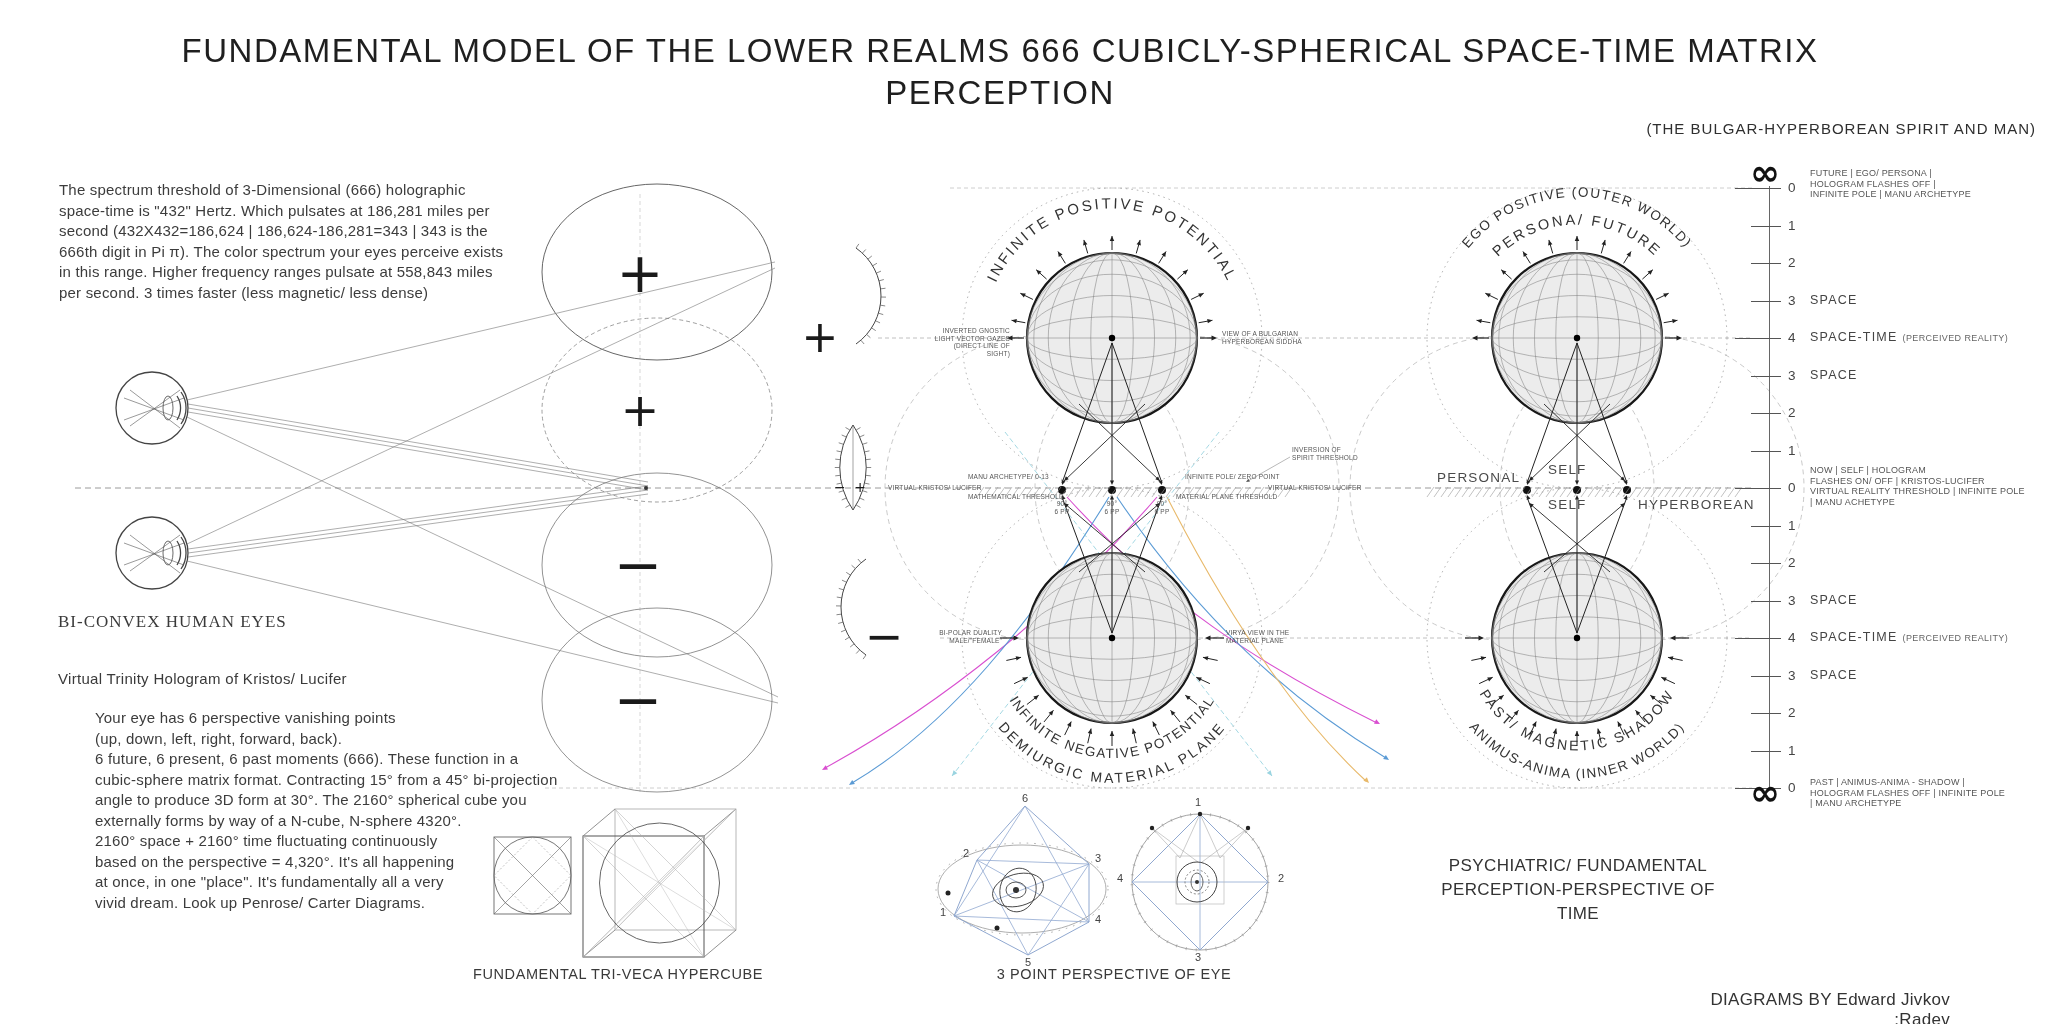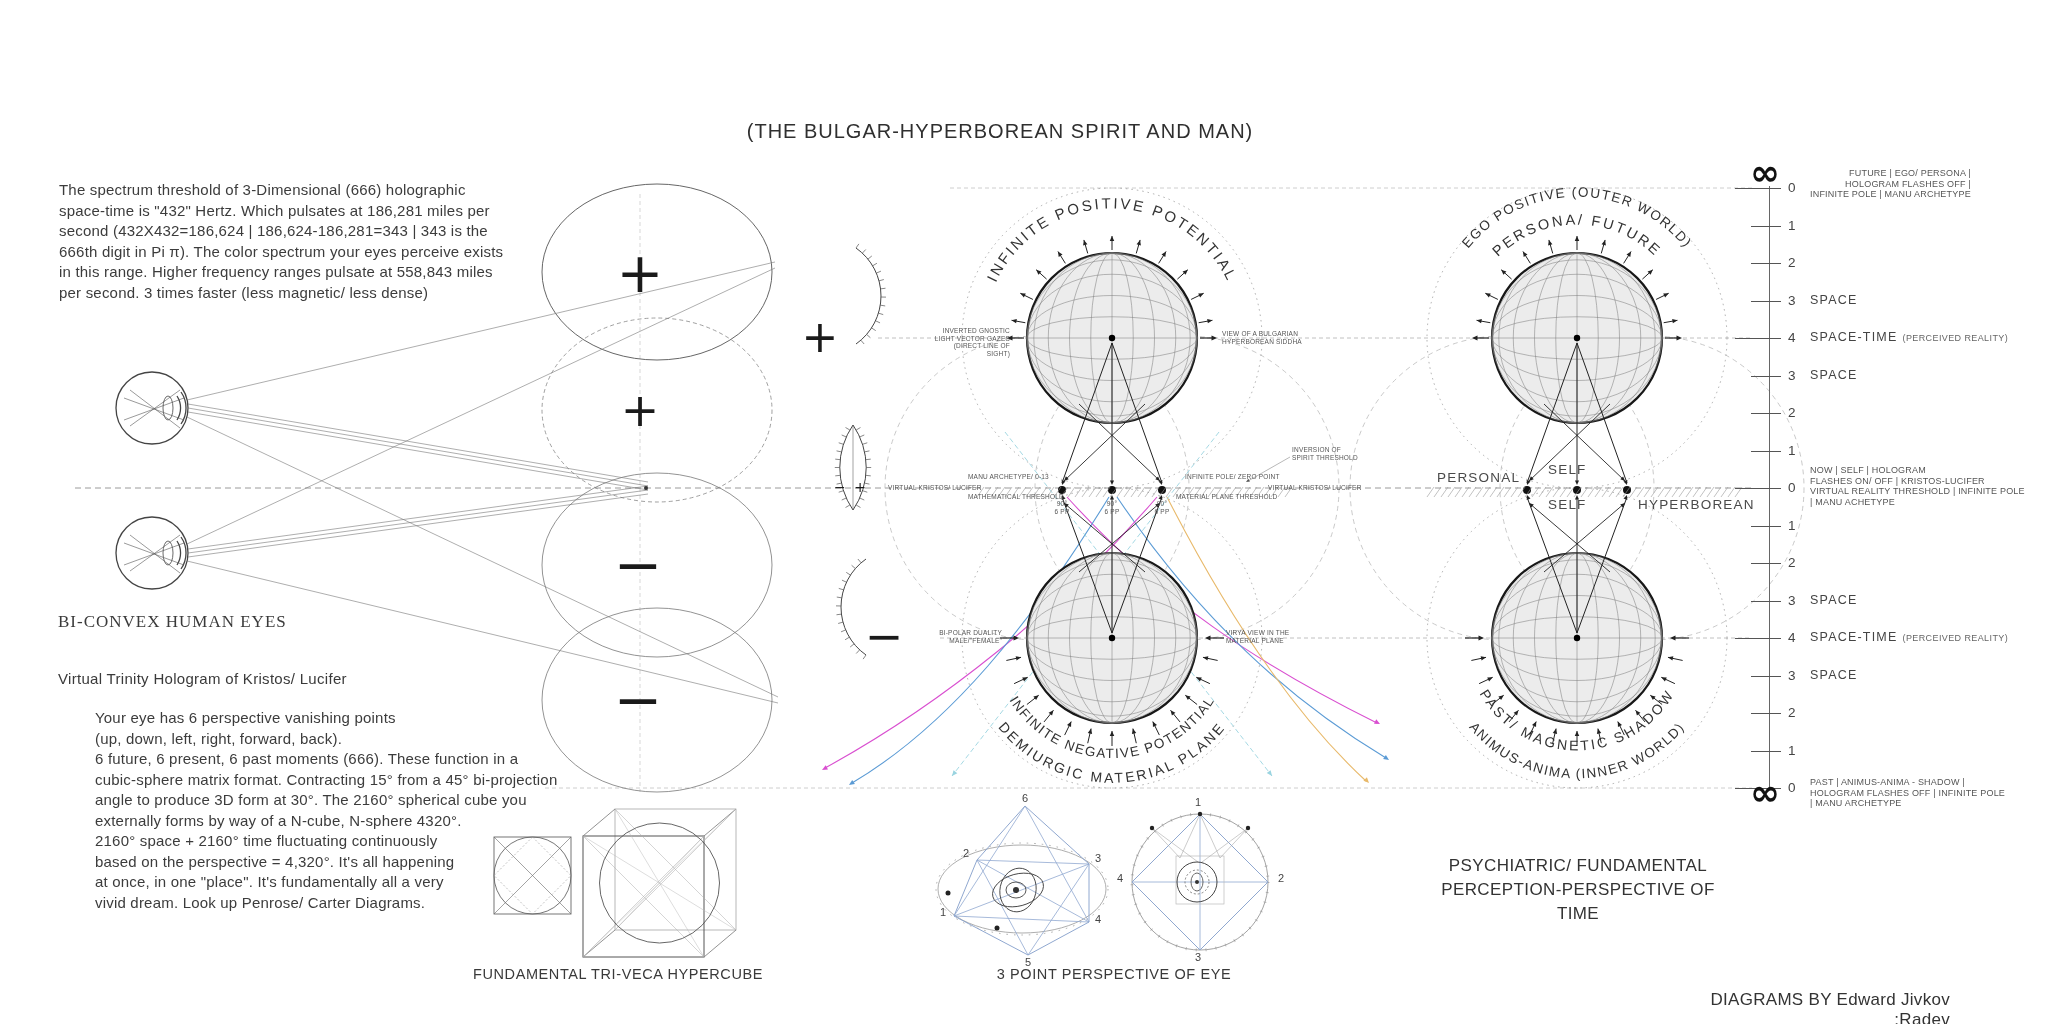--- a/index.html
+++ b/index.html
@@ -2,21 +2,21 @@
 <html><head>
 <meta charset="utf-8">
 <style>
   html,body{margin:0;padding:0;background:#fff;}
   #stage{position:relative;width:2048px;height:1024px;background:#ffffff;overflow:hidden;
          font-family:"Liberation Sans",sans-serif;color:#2b2b2b;}
   .abs{position:absolute;}
   .pre{white-space:pre-line;}
   #main-title{left:0;top:30px;width:2000px;text-align:center;font-size:33px;line-height:42px;
               letter-spacing:1.5px;color:#1f1f1f;}
-  #subtitle{left:0;top:120px;width:2000px;text-align:center;font-size:20px;letter-spacing:1px;color:#2f2f2f;}
+  #subtitle{left:0;top:120px;width:2000px;text-align:right;font-size:15px;letter-spacing:1px;color:#2f2f2f;padding-left:36px;}
   .para{font-size:15px;line-height:20.5px;color:#3c3c3c;letter-spacing:.2px;}
   .side-label{font-size:17px;letter-spacing:1px;color:#3a3a3a;}
   .med-label{font-size:15px;color:#3a3a3a;letter-spacing:.3px;}
   .tiny{font-size:6.5px;line-height:7.5px;color:#555;letter-spacing:.2px;}
   .tiny-c{text-align:center;}
   .tiny-r{text-align:right;}
   .sign{font-family:"DejaVu Sans",sans-serif;color:#1a1a1a;transform:translate(-50%,-50%);}
   .fig-num{font-size:11px;color:#444;transform:translate(-50%,-50%);}
   .mid-word{font-size:13.5px;letter-spacing:1.2px;color:#4a4a4a;}
   .caption{font-size:14.5px;letter-spacing:.6px;color:#3a3a3a;text-align:center;}
@@ -531,20 +531,22 @@
         <polygon points="1389,760 1383.0969378432712,758.925822559445 1385.85980429249,754.8873518683038" fill="#5b9bd5"></polygon>
         <polygon points="1369,783 1363.4280121865409,780.7744771835221 1366.9381255221037,777.3654038620856" fill="#e8b96a"></polygon>
         <polygon points="822,770 825.6749253939503,765.2571186659479 827.9846300424421,769.5708109331549" fill="#d94fd0"></polygon>
         <polygon points="849,785 852.1830680257376,779.9139329591986 854.9118844089473,783.9754890262931" fill="#5b9bd5"></polygon>
         <polygon points="1272,776 1266.7345046286578,773.1234467683748 1270.6274831531493,770.1590927498281" fill="#9ad4e0"></polygon>
         <polygon points="952,776 953.5378654493651,770.2004336490002 957.3450752006835,773.2741659810182" fill="#9ad4e0"></polygon>
         <polygon points="1246,482 1248.3540044690214,478.76601438472164 1249.979375613438,481.5943280547336" fill="#555"></polygon>
       </g>
   </svg>
 
+  <div id="main-title" class="abs pre">FUNDAMENTAL MODEL OF THE LOWER REALMS 666 CUBICLY-SPHERICAL SPACE-TIME MATRIX
+PERCEPTION</div>
   <div id="subtitle" class="abs">(THE BULGAR-HYPERBOREAN SPIRIT AND MAN)</div>
 
   <div class="abs para pre" style="left:59px;top:180px;width:560px;">The spectrum threshold of 3-Dimensional (666) holographic
 space-time is "432" Hertz. Which pulsates at 186,281 miles per
 second (432X432=186,624 | 186,624-186,281=343 | 343 is the
 666th digit in Pi π). The color spectrum your eyes perceive exists
 in this range. Higher frequency ranges pulsate at 558,843 miles
 per second. 3 times faster (less magnetic/ less dense)</div>
   <div class="abs side-label" style="left:58px;top:612px;font-family:Liberation Serif, serif;">BI-CONVEX HUMAN EYES</div>
   <div class="abs med-label" style="left:58px;top:670px;">Virtual Trinity Hologram of Kristos/ Lucifer</div>
@@ -668,21 +670,21 @@
         <div class="tick-line"></div>
         <span class="tick-num">1</span>
       </div>
       <div class="tick-row" style="top: 606px;">
         <div class="tick-line major"></div>
         <span class="tick-num">0</span>
       </div>
     </div>
   <div class="abs inf" style="left:1750px;top:152px;">∞</div>
   <div class="abs inf" style="left:1750px;top:772px;">∞</div>
-  <div class="abs scale-note pre" style="left:1810px;top:168px;text-align:right;">FUTURE | EGO/ PERSONA |
+  <div class="abs scale-note pre" style="left:1810px;top:168px;">FUTURE | EGO/ PERSONA |
 HOLOGRAM FLASHES OFF |
 INFINITE POLE | MANU ARCHETYPE</div>
   <div class="abs scale-note pre" style="left:1810px;top:465px;">NOW | SELF | HOLOGRAM
 FLASHES ON/ OFF | KRISTOS-LUCIFER
 VIRTUAL REALITY THRESHOLD | INFINITE POLE
 | MANU ACHETYPE</div>
   <div class="abs scale-note pre" style="left:1810px;top:777px;">PAST | ANIMUS-ANIMA - SHADOW |
 HOLOGRAM FLASHES OFF | INFINITE POLE
 | MANU ARCHETYPE</div>
 

